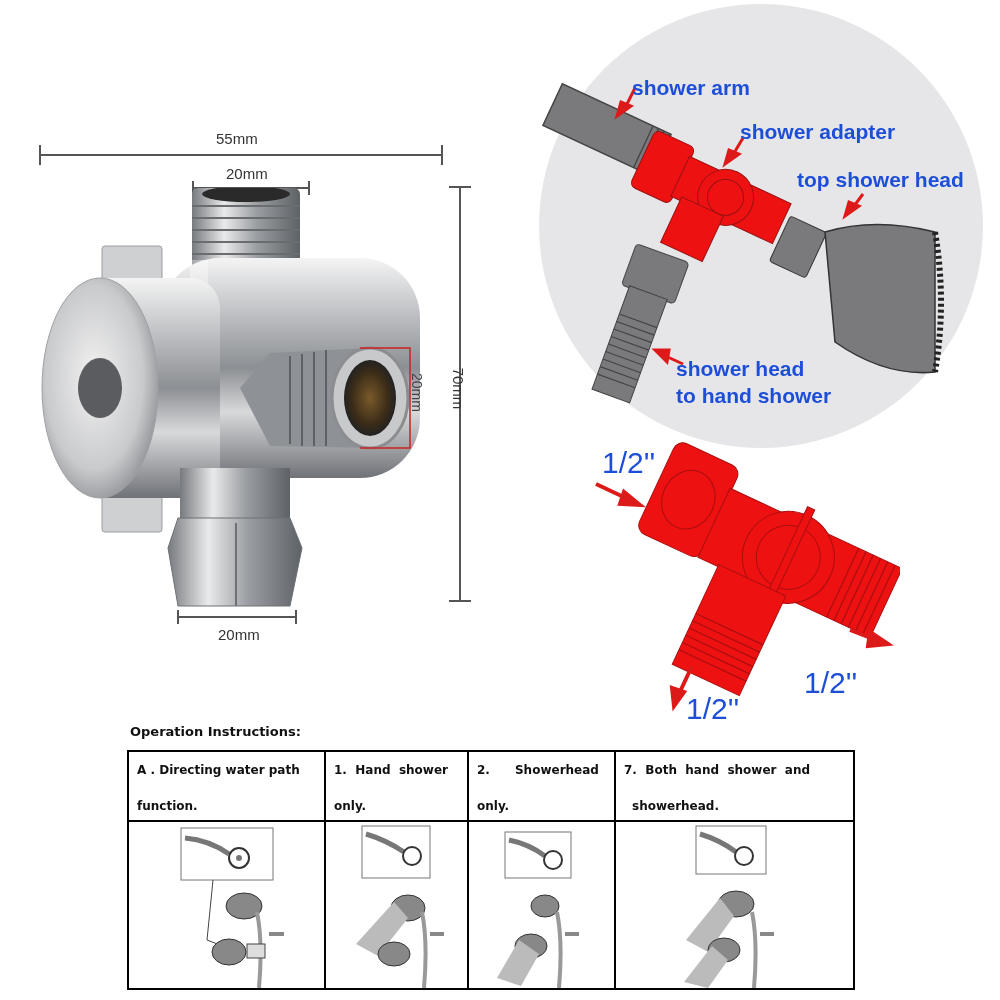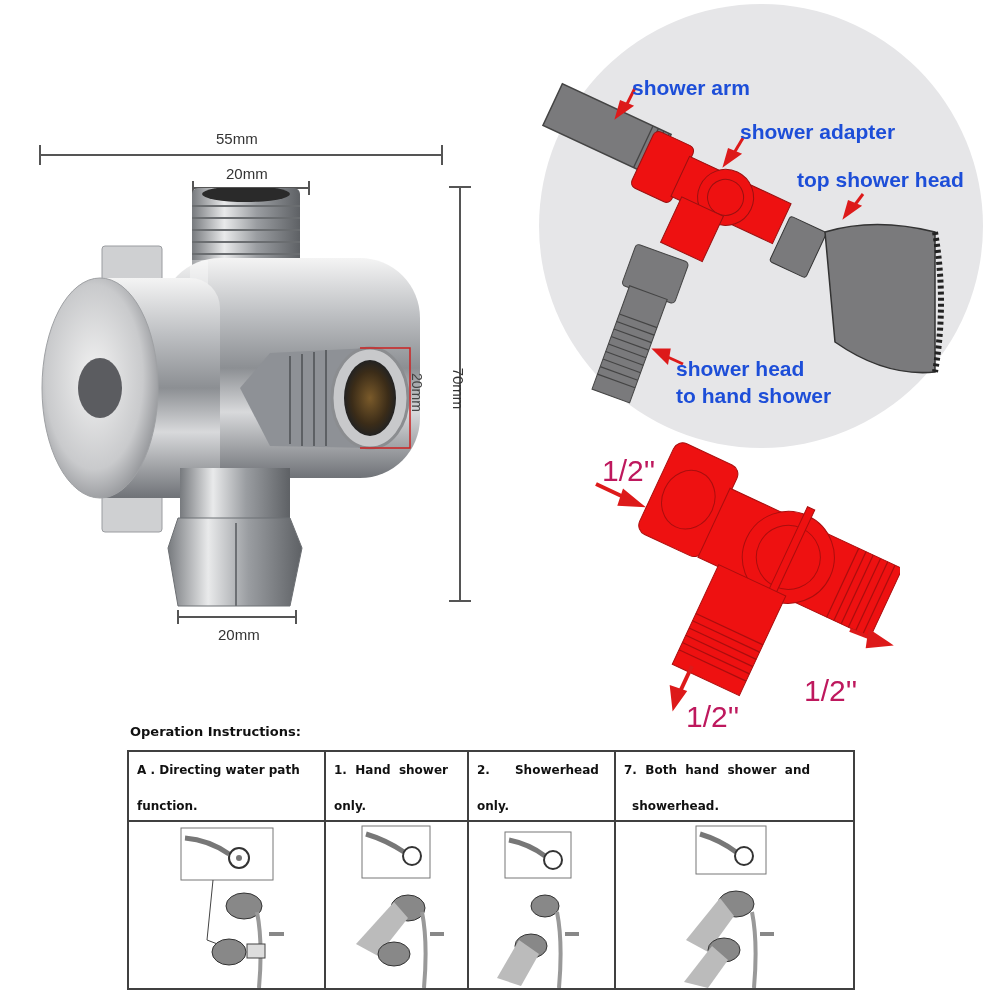--- a/index.html
+++ b/index.html
@@ -1,25 +1,25 @@
 <!DOCTYPE html>
 <html><head>
 <meta charset="utf-8">
 <style>
   html, body { margin: 0; padding: 0; background: #ffffff; }
   body { width: 1000px; height: 1000px; position: relative; overflow: hidden;
          font-family: "Liberation Sans", sans-serif; color: #222; }
   .abs { position: absolute; }
   .dim-label { font-size: 15px; color: #333; }
   .callout { font-size: 21px; color: #1d4ed8; line-height: 24px; white-space: nowrap; font-weight: bold; }
-  .size-label { font-size: 30px; color: #be185d; margin-top: 8px; }
+  .size-label { font-size: 30px; color: #1d4ed8; }
   .ins-title { font-family: "DejaVu Sans", sans-serif; font-weight: bold; font-size: 13px; color: #111; }
   table.ins { position: absolute; left: 127px; top: 750px; border-collapse: collapse;
               width: 726px; }
-  table.ins td { border: 2px solid #404040; vertical-align: top; padding: 0; }
+  table.ins td { border: 2px solid #000000; vertical-align: top; padding: 0; }
   .cell-text { font-family: "DejaVu Sans", sans-serif; font-weight: bold; font-size: 12px;
                color: #111; line-height: 36px; padding: 0 8px; text-align: justify;
                text-align-last: left; height: 68px; box-sizing: border-box; }
   .cell-img { height: 166px; position: relative; }
   svg { display: block; }
 </style>
 </head>
 <body>
 
 <div class="abs" style="left:0;top:8px;width:500px;height:660px;">

